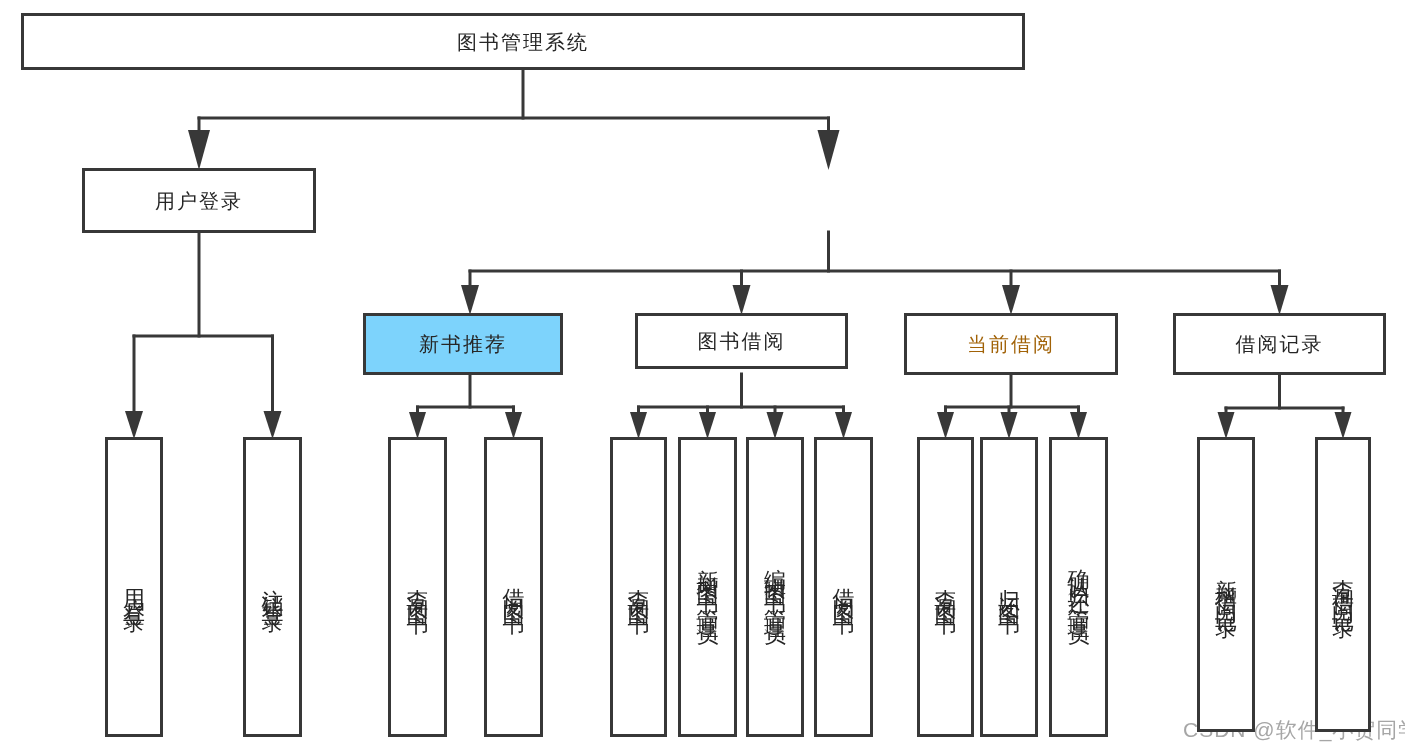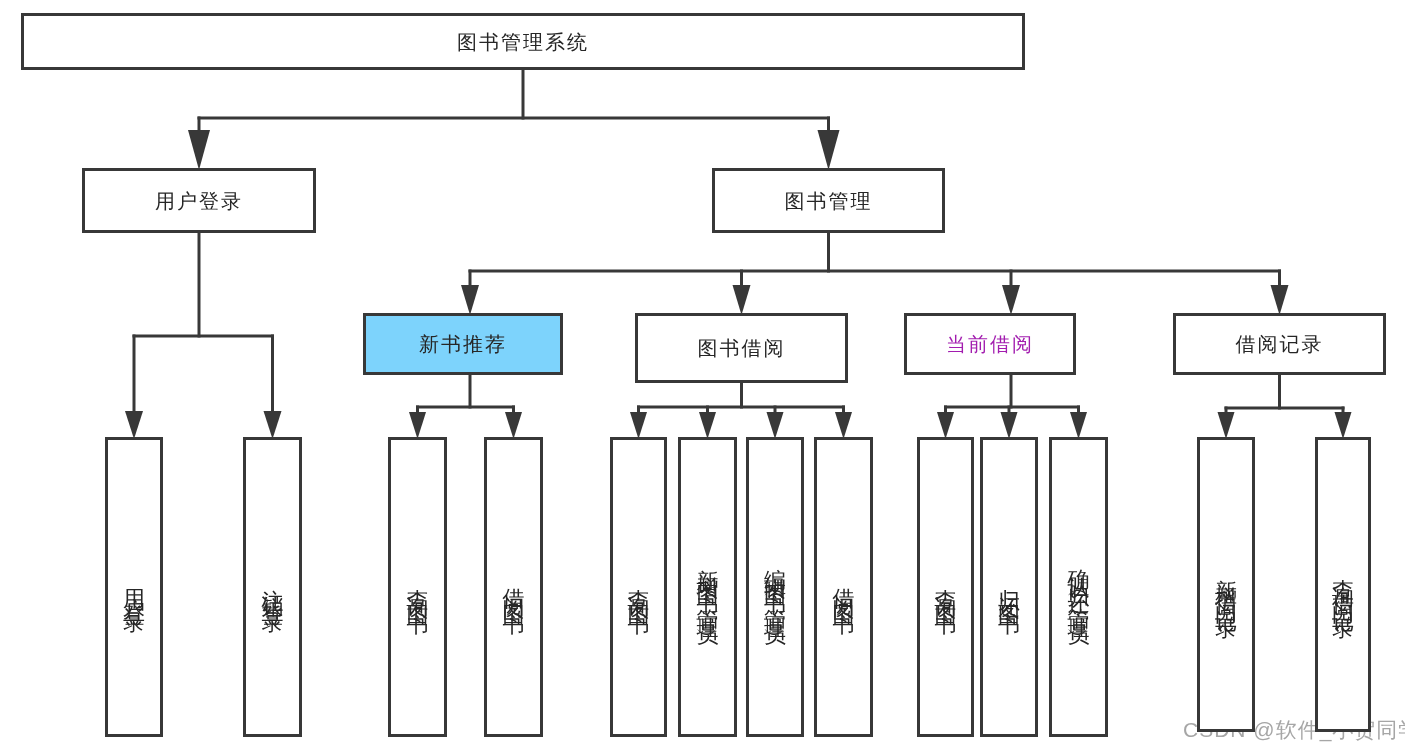--- a/index.html
+++ b/index.html
@@ -97,26 +97,25 @@
       <line x1="1226" y1="408" x2="1343" y2="408" stroke="#383838" stroke-width="3" stroke-linecap="square"></line>
       <line x1="1226" y1="408" x2="1226" y2="414" stroke="#383838" stroke-width="3" stroke-linecap="square"></line>
       <polygon points="1217.5,412 1234.5,412 1226,439" fill="#383838"></polygon>
       <line x1="1343" y1="408" x2="1343" y2="414" stroke="#383838" stroke-width="3" stroke-linecap="square"></line>
       <polygon points="1334.5,412 1351.5,412 1343,439" fill="#383838"></polygon>
     </svg>
 
   <div id="watermark" style="color: rgb(166, 166, 166);">CSDN @软件_小贺同学</div>
 <div class="node horizontal" style="left: 21px; top: 13px; width: 1004px; height: 57px; border-color: rgb(56, 56, 56); background: rgb(255, 255, 255); color: rgb(38, 38, 38);">图书管理系统</div>
     <div class="node horizontal" style="left: 82px; top: 168px; width: 234px; height: 65px; border-color: rgb(56, 56, 56); background: rgb(255, 255, 255); color: rgb(38, 38, 38);">用户登录</div>
-    <div class="node horizontal" style="left: 712px; top: 168px; width: 233px; height: 65px; border-color: rgb(56, 56, 56); background: rgb(255, 255, 255); color: rgb(38, 38, 38);">图书管理</div>
     <div class="node vertical" style="left: 105px; top: 437px; width: 58px; height: 300px; border-color: rgb(56, 56, 56); background: rgb(255, 255, 255); color: rgb(38, 38, 38);">用户登录</div>
     <div class="node vertical" style="left: 243px; top: 437px; width: 59px; height: 300px; border-color: rgb(56, 56, 56); background: rgb(255, 255, 255); color: rgb(38, 38, 38);">注销登录</div>
     <div class="node horizontal" style="left: 363px; top: 313px; width: 200px; height: 62px; border-color: rgb(56, 56, 56); background: #7dd3fc; color: rgb(38, 38, 38);">新书推荐</div>
-    <div class="node horizontal" style="left: 635px; top: 313px; width: 213px; height: 70px; border-color: rgb(56, 56, 56); background: rgb(255, 255, 255); color: rgb(38, 38, 38);">图书借阅</div>
-    <div class="node horizontal" style="left: 904px; top: 313px; width: 172px; height: 62px; border-color: rgb(56, 56, 56); background: rgb(255, 255, 255); color: #a21caf;">当前借阅</div>
+    <div class="node horizontal" style="left: 635px; top: 313px; width: 213px; height: 56px; border-color: rgb(56, 56, 56); background: rgb(255, 255, 255); color: rgb(38, 38, 38);">图书借阅</div>
+    <div class="node horizontal" style="left: 904px; top: 313px; width: 214px; height: 62px; border-color: rgb(56, 56, 56); background: rgb(255, 255, 255); color: #a16207;">当前借阅</div>
     <div class="node horizontal" style="left: 1173px; top: 313px; width: 213px; height: 62px; border-color: rgb(56, 56, 56); background: rgb(255, 255, 255); color: rgb(38, 38, 38);">借阅记录</div>
     <div class="node vertical" style="left: 388px; top: 437px; width: 59px; height: 300px; border-color: rgb(56, 56, 56); background: rgb(255, 255, 255); color: rgb(38, 38, 38);">查询图书</div>
     <div class="node vertical" style="left: 484px; top: 437px; width: 59px; height: 300px; border-color: rgb(56, 56, 56); background: rgb(255, 255, 255); color: rgb(38, 38, 38);">借阅图书</div>
     <div class="node vertical" style="left: 610px; top: 437px; width: 57px; height: 300px; border-color: rgb(56, 56, 56); background: rgb(255, 255, 255); color: rgb(38, 38, 38);">查询图书</div>
     <div class="node vertical" style="left: 678px; top: 437px; width: 59px; height: 300px; border-color: rgb(56, 56, 56); background: rgb(255, 255, 255); color: rgb(38, 38, 38);">新增图书（管理员）</div>
     <div class="node vertical" style="left: 746px; top: 437px; width: 58px; height: 300px; border-color: rgb(56, 56, 56); background: rgb(255, 255, 255); color: rgb(38, 38, 38);">编辑图书（管理员）</div>
     <div class="node vertical" style="left: 814px; top: 437px; width: 59px; height: 300px; border-color: rgb(56, 56, 56); background: rgb(255, 255, 255); color: rgb(38, 38, 38);">借阅图书</div>
     <div class="node vertical" style="left: 917px; top: 437px; width: 57px; height: 300px; border-color: rgb(56, 56, 56); background: rgb(255, 255, 255); color: rgb(38, 38, 38);">查询图书</div>
     <div class="node vertical" style="left: 980px; top: 437px; width: 58px; height: 300px; border-color: rgb(56, 56, 56); background: rgb(255, 255, 255); color: rgb(38, 38, 38);">归还图书</div>
     <div class="node vertical" style="left: 1049px; top: 437px; width: 59px; height: 300px; border-color: rgb(56, 56, 56); background: rgb(255, 255, 255); color: rgb(38, 38, 38);">确认归还（管理员）</div>

